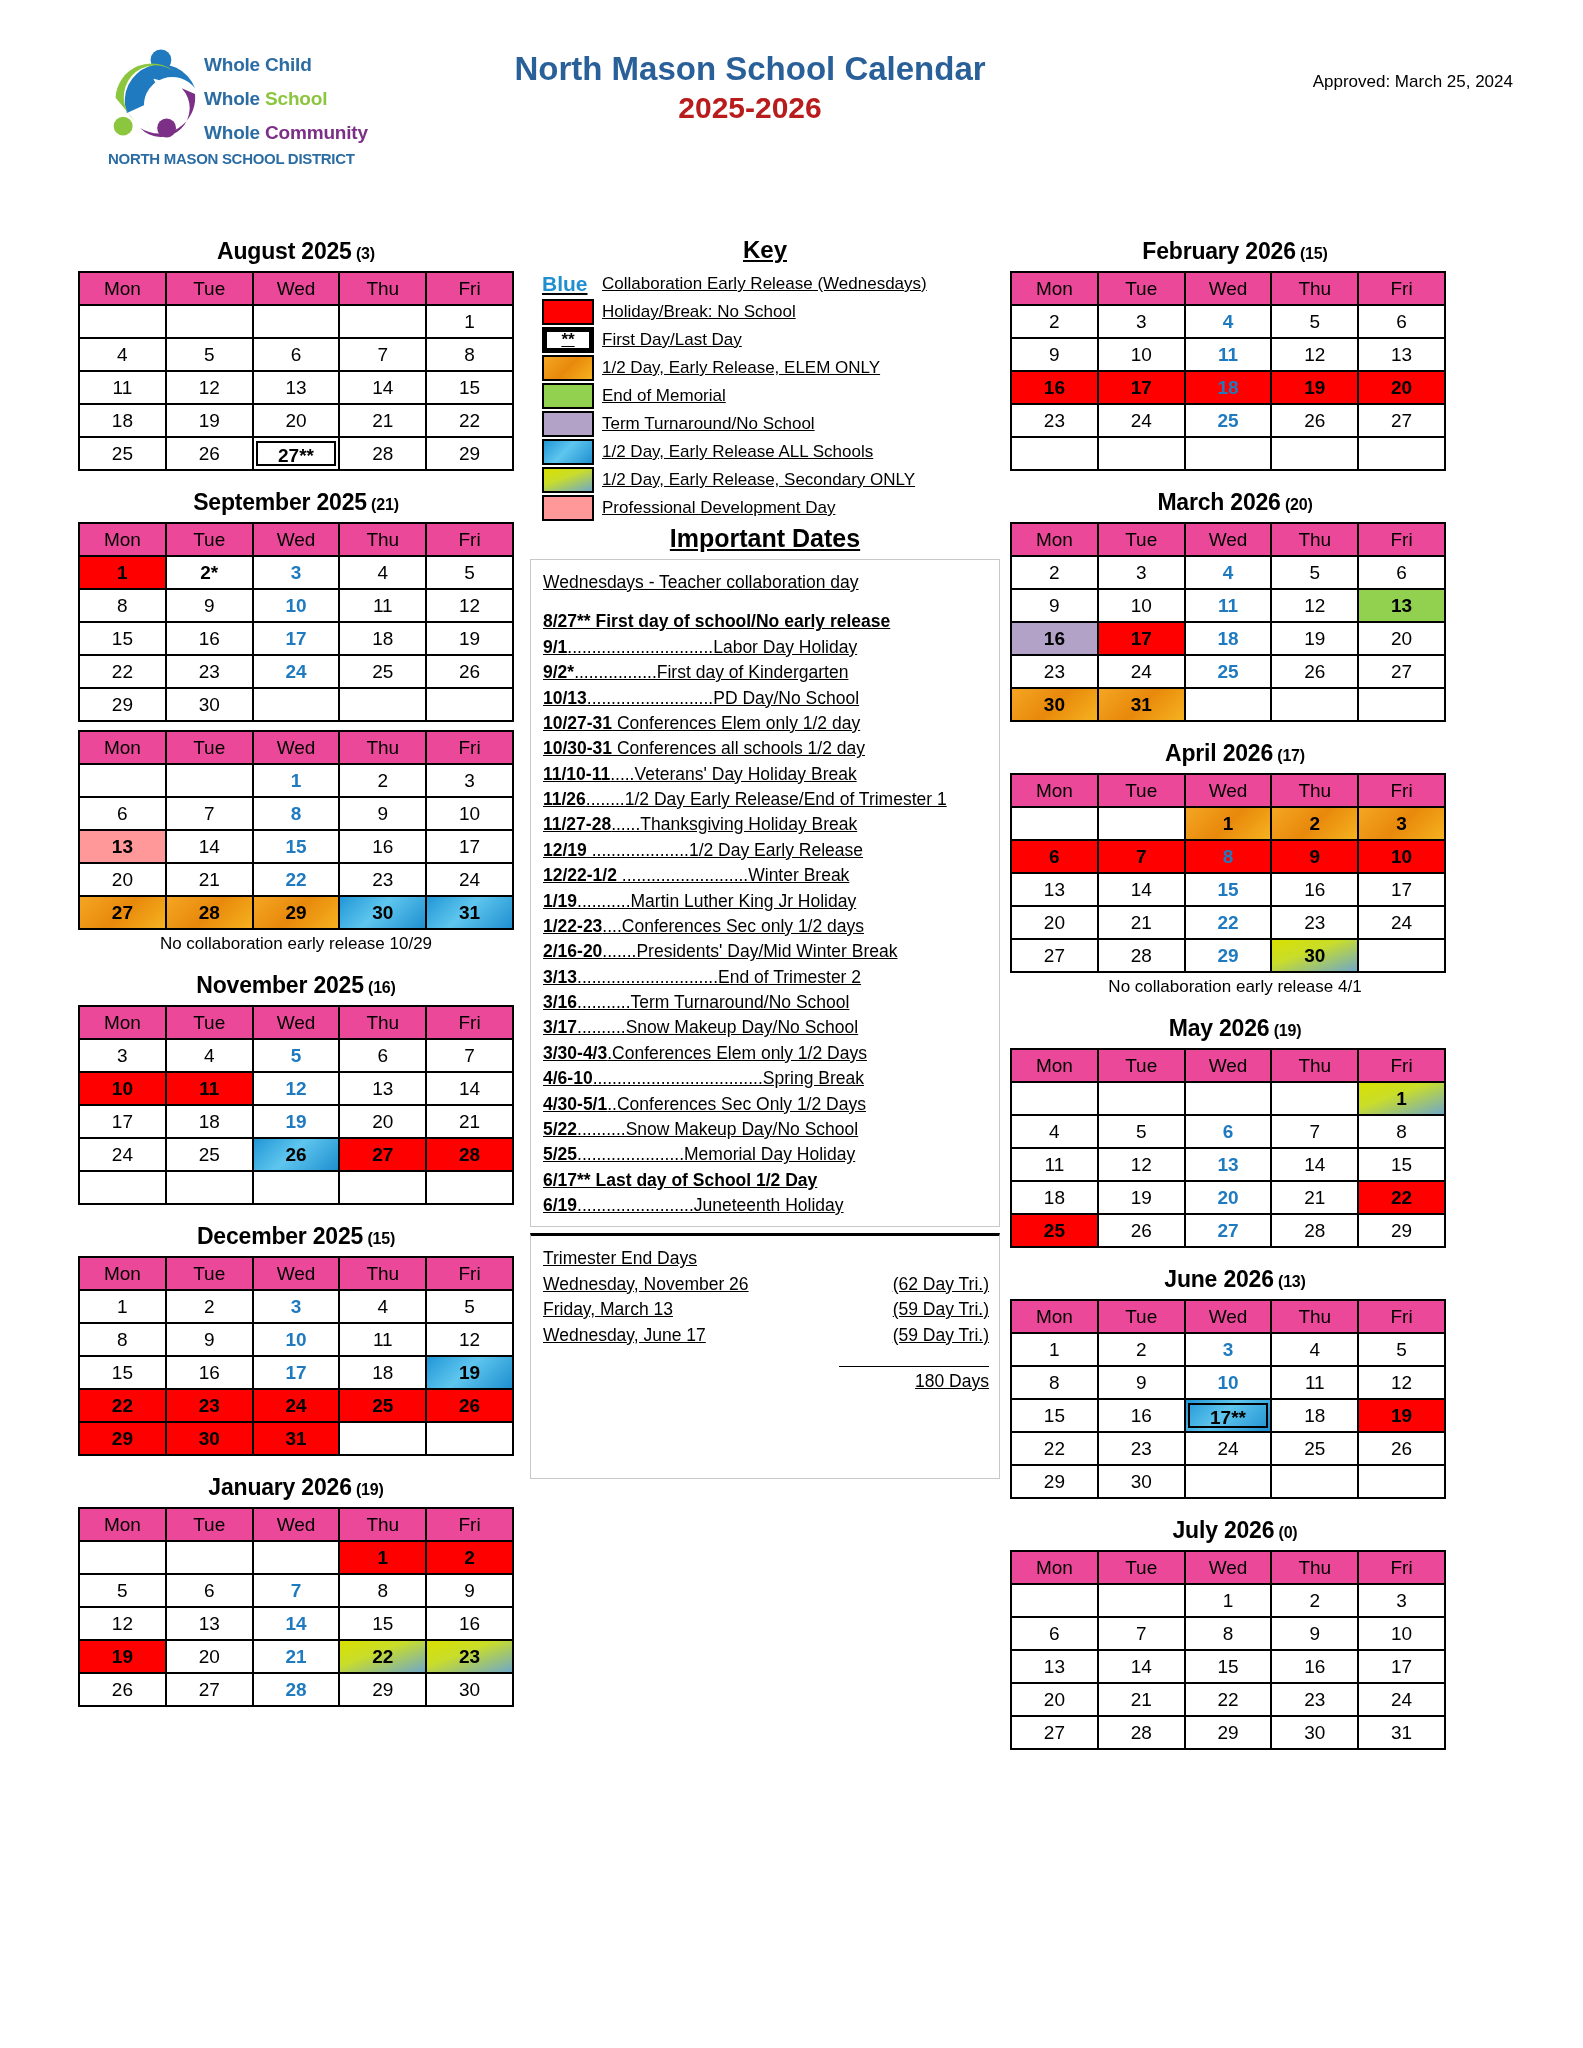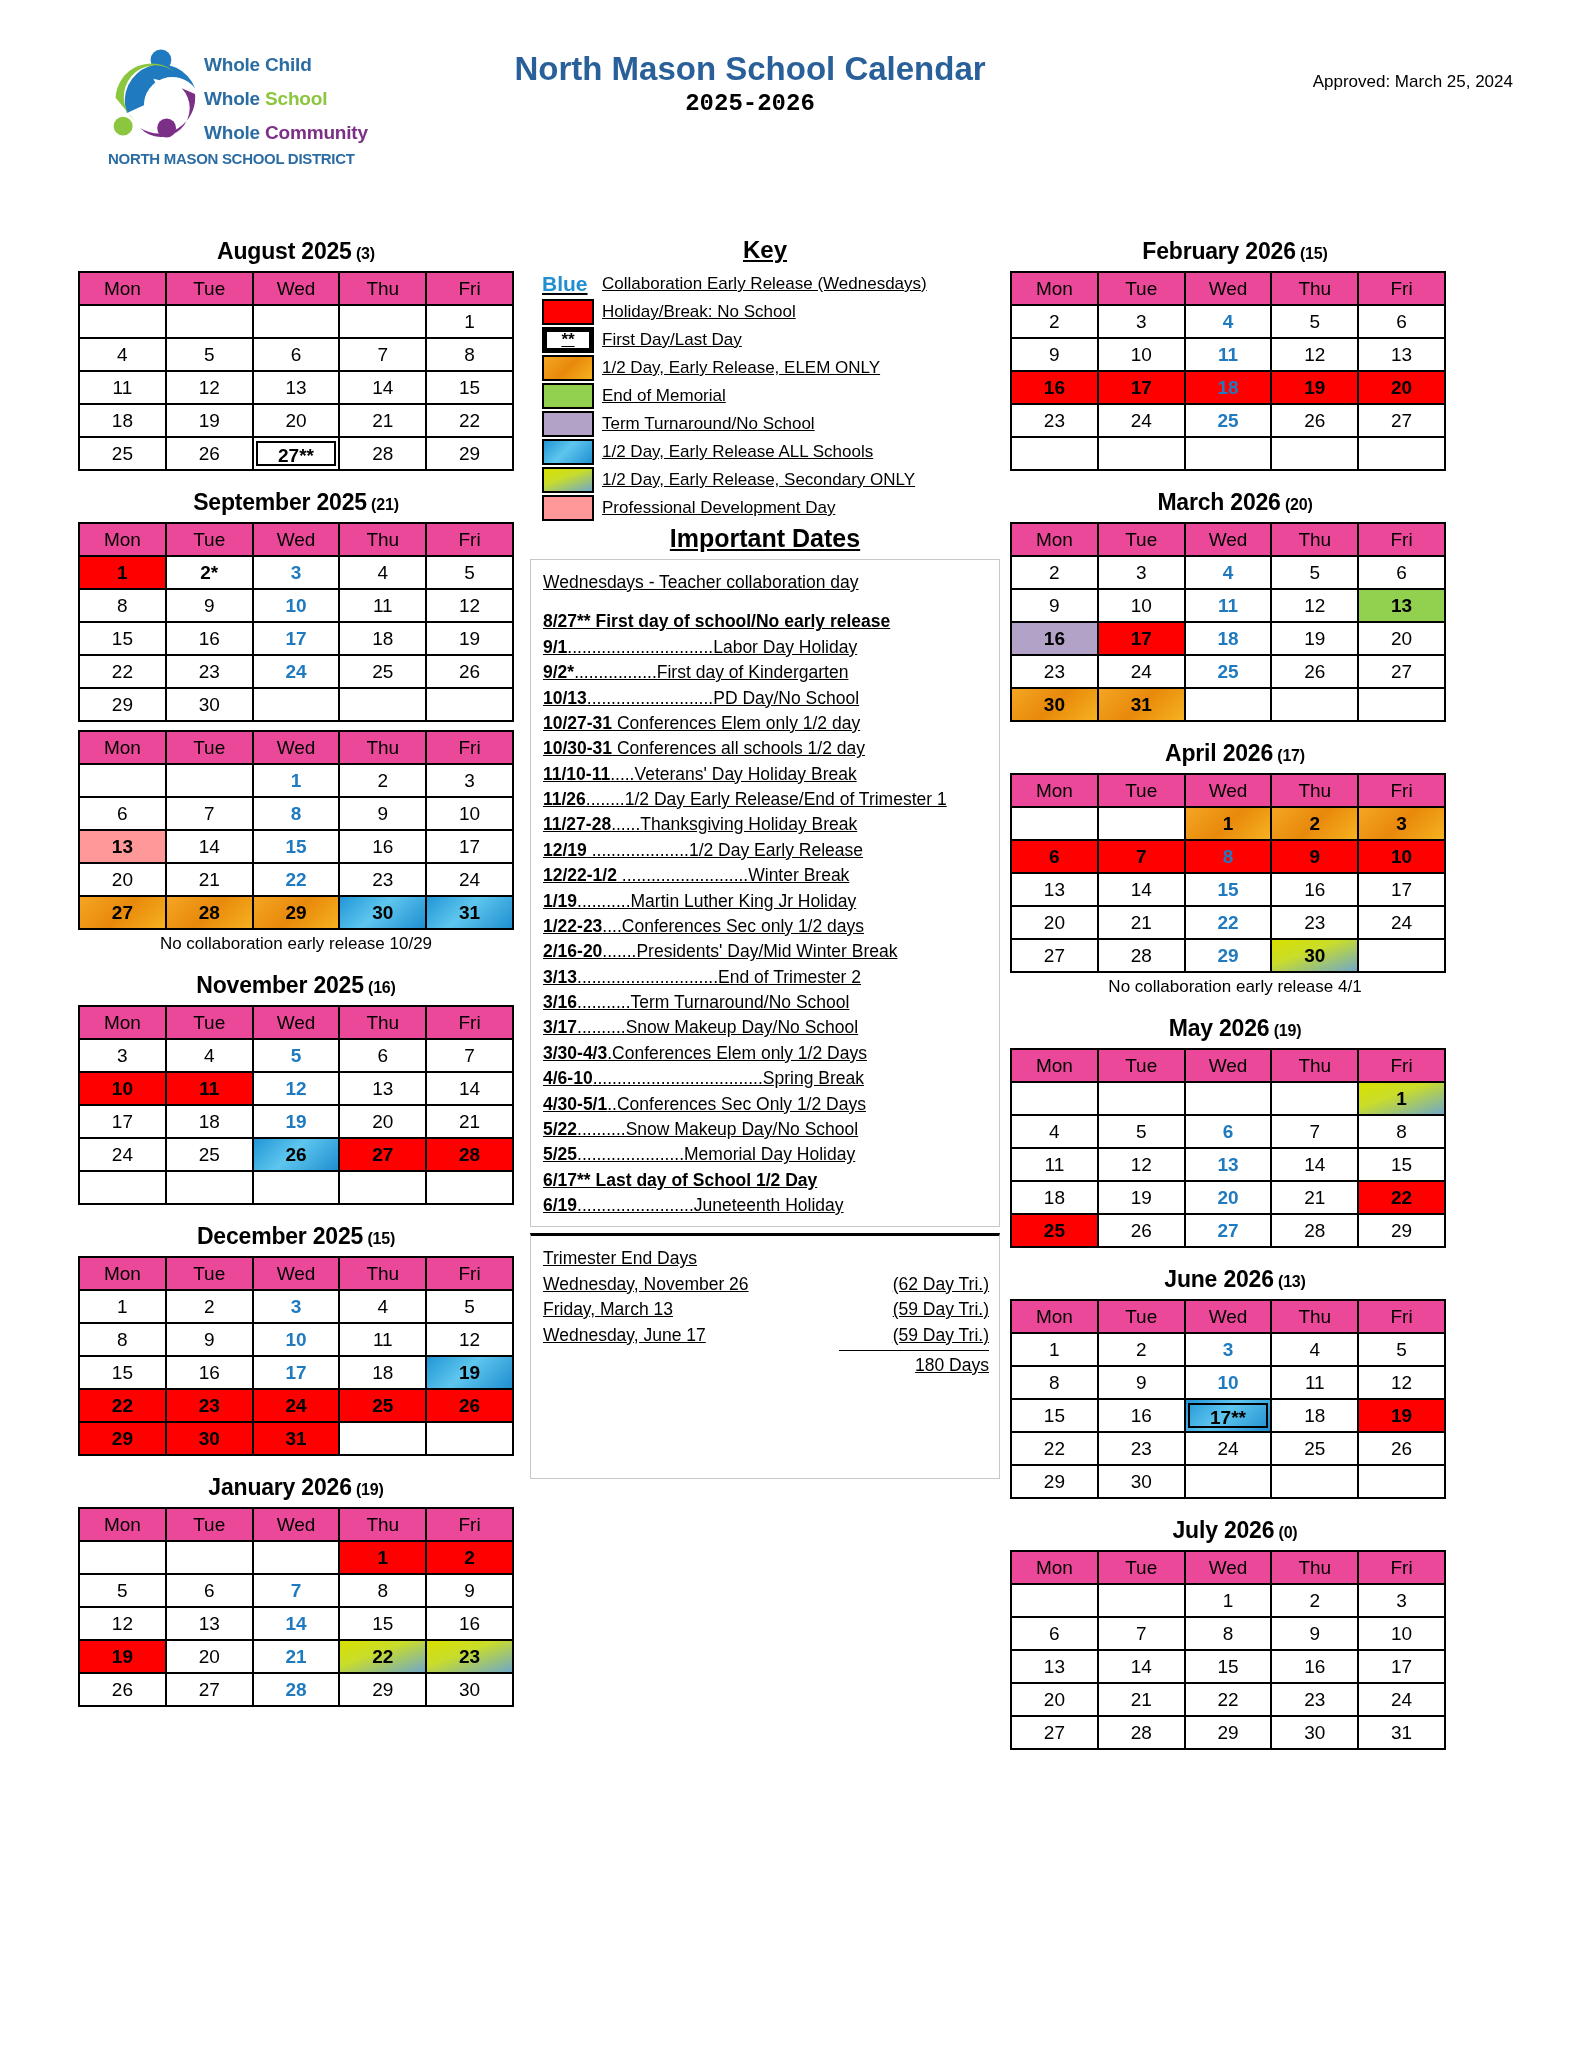--- a/index.html
+++ b/index.html
@@ -30,21 +30,21 @@
   .logo-district {
     position:absolute; left:0px; top:108px;
     font-size: 15px; font-weight: bold; color:#2b6ca3;
     letter-spacing:-0.3px;
   }
   .title-block {
     position:absolute; left: 430px; top: 48px; width: 640px;
     text-align:center;
   }
   .title-1 { font-size: 33px; font-weight:bold; color:#2a6099; line-height:1.25; }
-  .title-2 { font-size: 24px; font-weight:bold; color:#000000; line-height:1.25;font-family:Liberation Mono, monospace; }
+  .title-2 { font-size: 30px; font-weight:bold; color:#b91c1c; line-height:1.25; }
   .approved {
     position:absolute; right: 70px; top: 72px;
     font-size: 17px; color:#000;
   }
 
   
   .cols { position:absolute; top:228px; left:0; width:1583px; }
   .col { position:absolute; top:0; }
   .col-left  { left: 78px;  width: 436px; }
   .col-mid   { left: 530px; width: 470px; text-decoration: underline; }
@@ -147,21 +147,21 @@
     font-size: 17.5px;
     line-height: 1.45;
     border-left:1px solid #c8c8c8;
     border-right:1px solid #c8c8c8;
     border-bottom:1px solid #c8c8c8;
     height: 246px;
   }
   .tri-row { display:flex; justify-content:space-between; }
   .tri-total {
     text-align:right; border-top:1px solid #000;
-    width: 150px; margin-left:auto; margin-top:2px; padding-top:2px;
+    width: 150px; margin-left:auto; margin-top:18px; padding-top:2px;
   }
 </style>
 </head>
 <body>
 
 <div class="header">
   <div class="logo-wrap">
     <svg class="logo-mark" viewBox="0 0 110 100">
       <circle cx="56" cy="14" r="11" fill="#1f7ac0"></circle>
       <path d="M20 70 A38 38 0 0 1 92 44 A30 30 0 0 0 38 62 Z" fill="#1f7ac0"></path>

